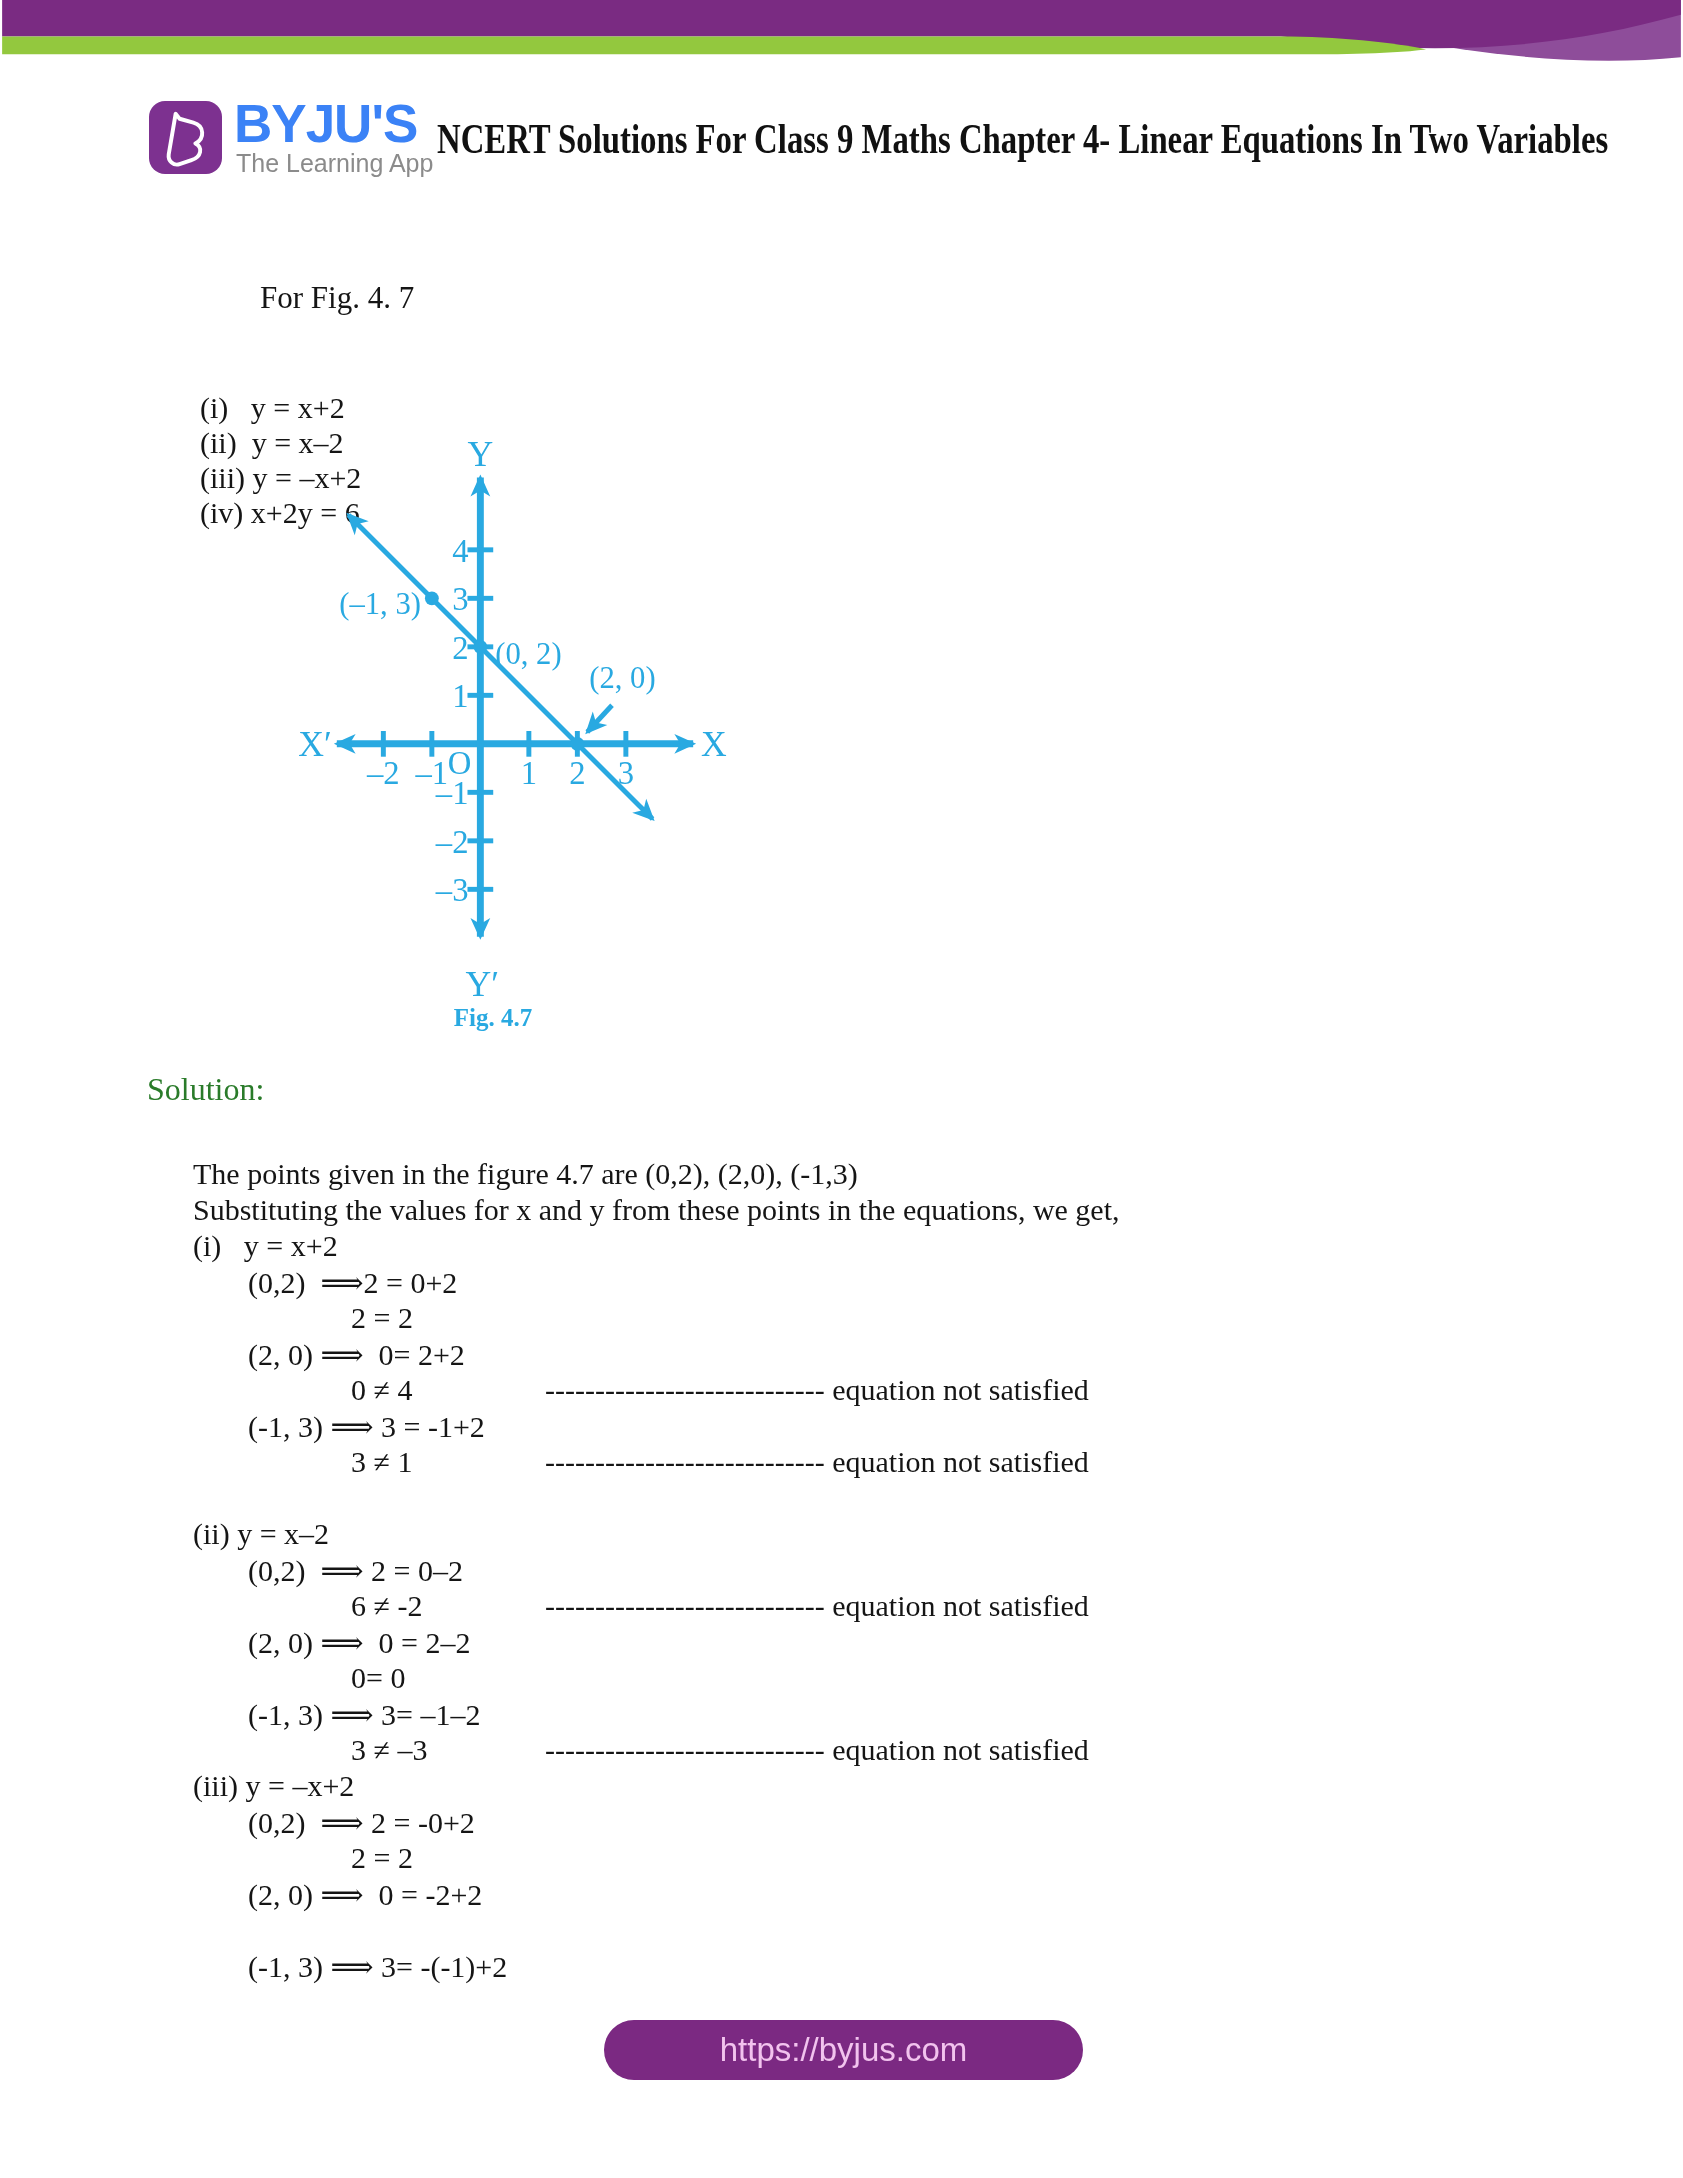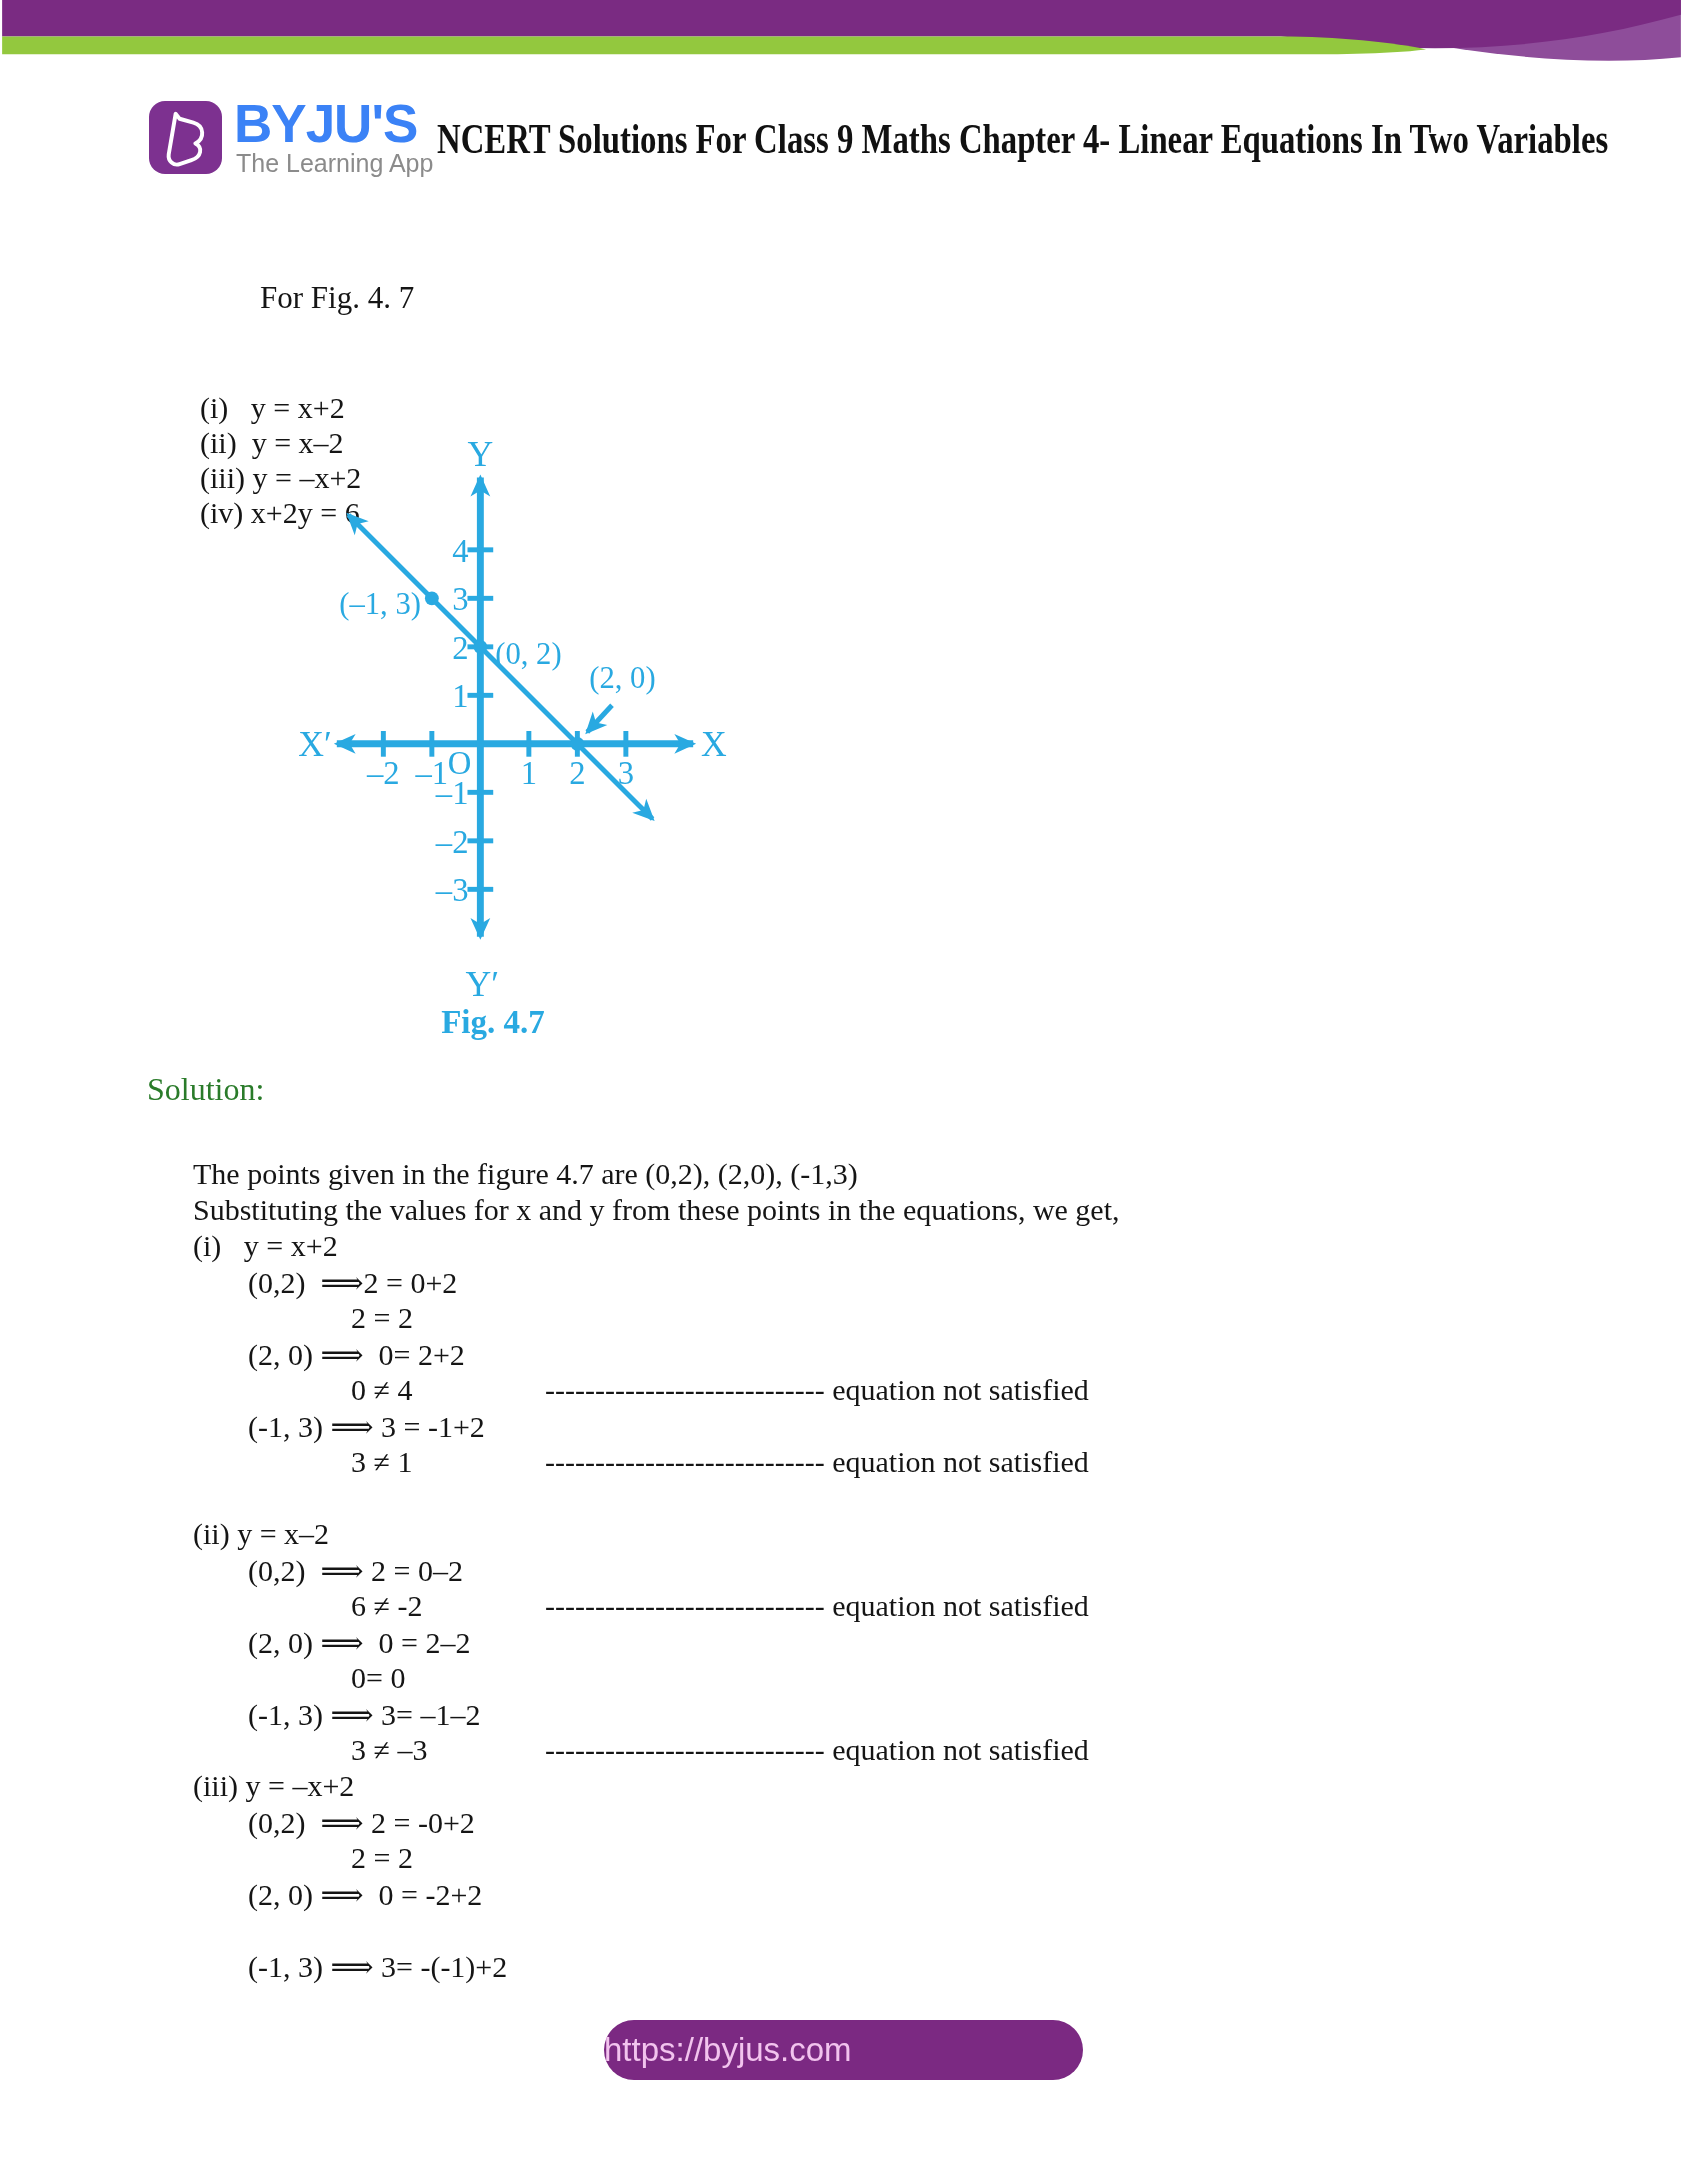--- a/index.html
+++ b/index.html
@@ -21,36 +21,36 @@
   .doc-title{position:absolute;left:437px;top:115px;font-weight:bold;font-size:42px;
              white-space:nowrap;transform:scaleX(0.78);transform-origin:left center;color:#111;}
 
   
   .intro{position:absolute;left:200px;top:210px;font-size:30px;line-height:35px;white-space:pre;}
   .intro-heading{margin-left:60px;font-size:31px;margin-bottom:5px;}
 
   
   .figure-wrap{position:absolute;left:297px;top:436px;width:436px;height:584px;}
   .fig-caption{position:absolute;left:374px;top:1004px;width:238px;text-align:center;
-               font-weight:bold;font-size:33px;color:#29a9e1;}
+               font-weight:bold;font-size:25px;color:#29a9e1;}
 
   
   .solution-label{position:absolute;left:147px;top:1071px;font-size:32px;color:#2a7b2a;}
   .solution-rows{position:absolute;left:0;top:1111px;width:1683px;margin-top:46px;}
   .s-row{position:relative;height:36px;font-size:30px;white-space:pre;}
   .s-row.gap{height:36px;}
   .s-row.lvl1{padding-left:193px;}
   .s-row.lvl2{padding-left:248px;}
   .s-row.lvl3{padding-left:351px;}
   .note-wrap{position:absolute;left:545px;top:0;white-space:pre;}
   .dashes{letter-spacing:0;}
 
   
   .footer-pill{position:absolute;left:604px;top:2020px;width:479px;height:60px;background:#7b2982;
-               border-radius:31px;display:flex;align-items:center;}
+               border-radius:31px;display:flex;align-items:center;justify-content:center;}
   .footer-url{font-family:"Liberation Sans",sans-serif;font-size:33px;color:#f2c3ee;}
 
   svg text{font-family:"Liberation Serif","DejaVu Serif",serif;}
 </style>
 </head>
 <body>
 
 <div class="page">
 
   <svg class="hdr-decor" viewBox="0 0 1700 80" aria-hidden="true">

